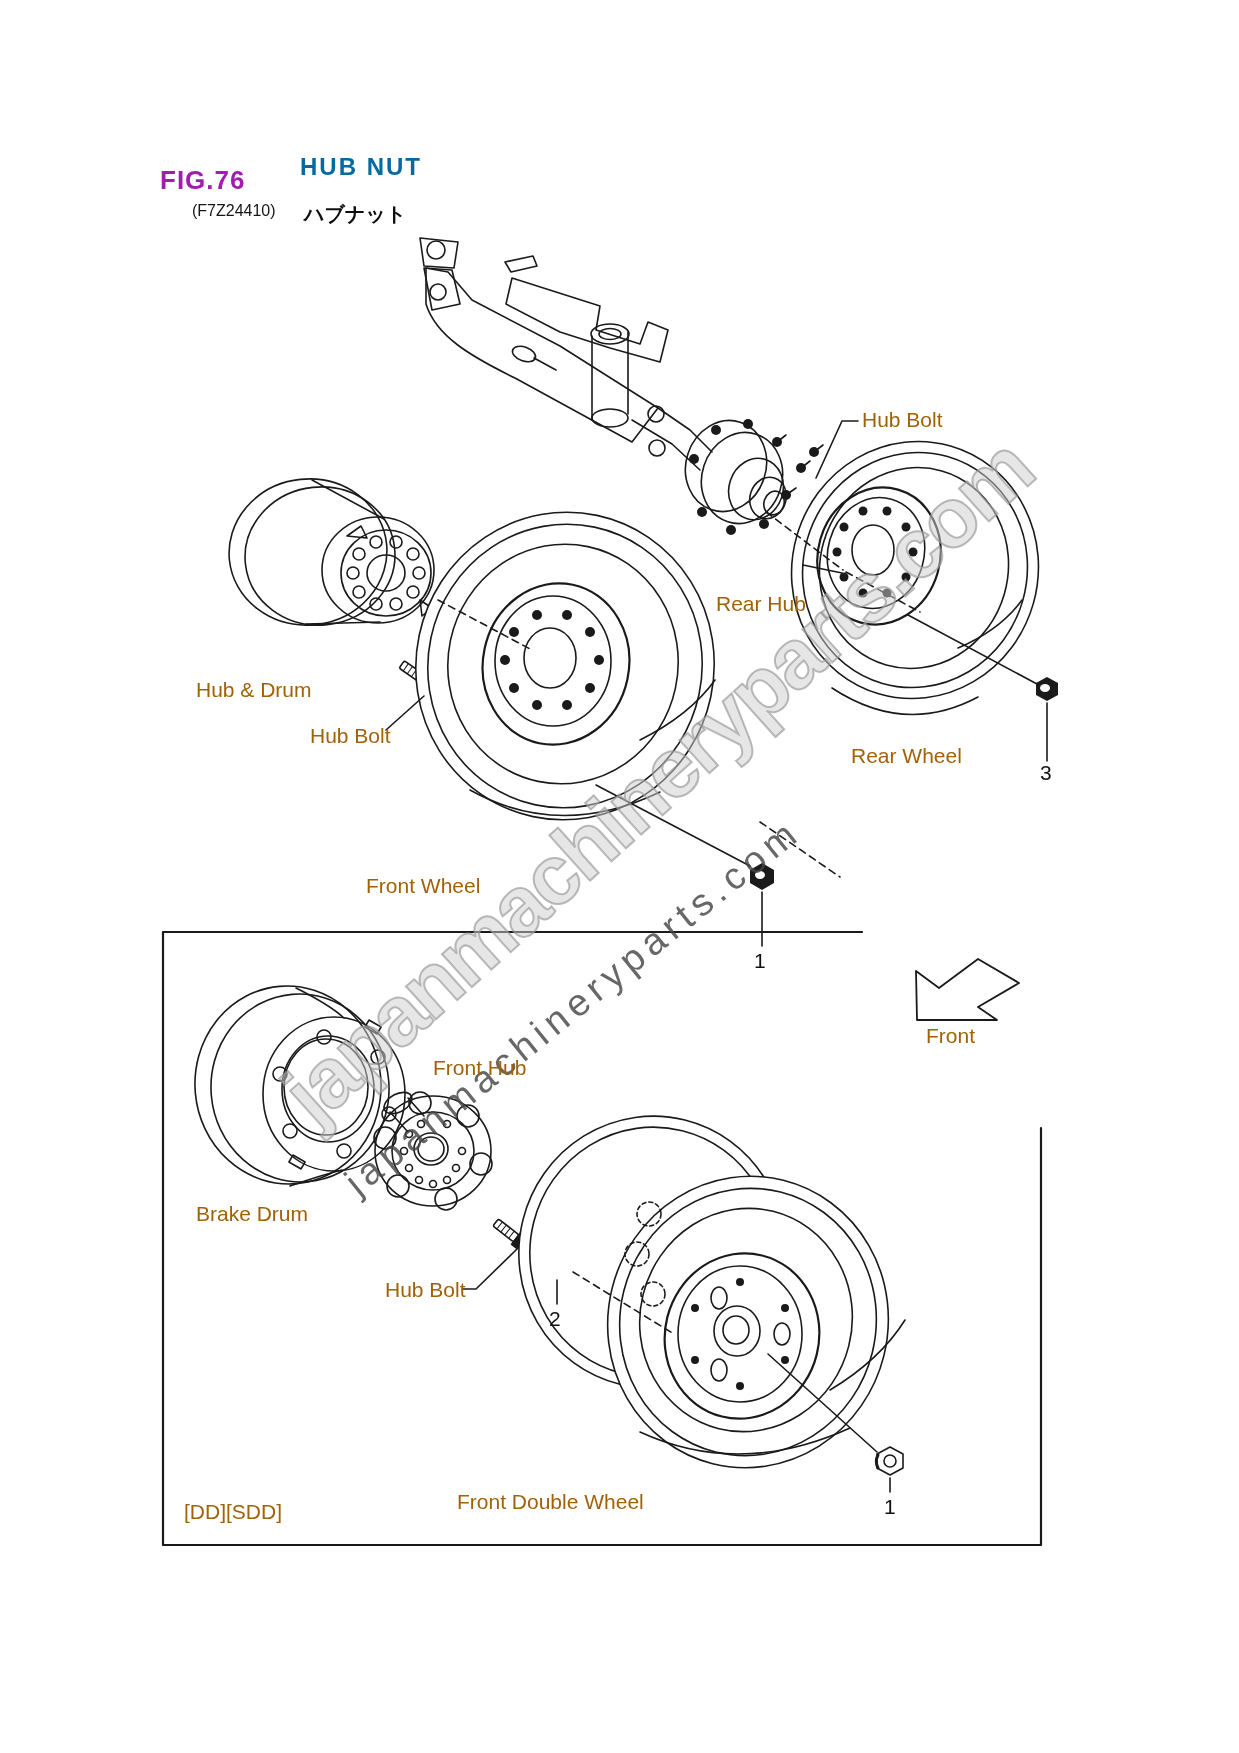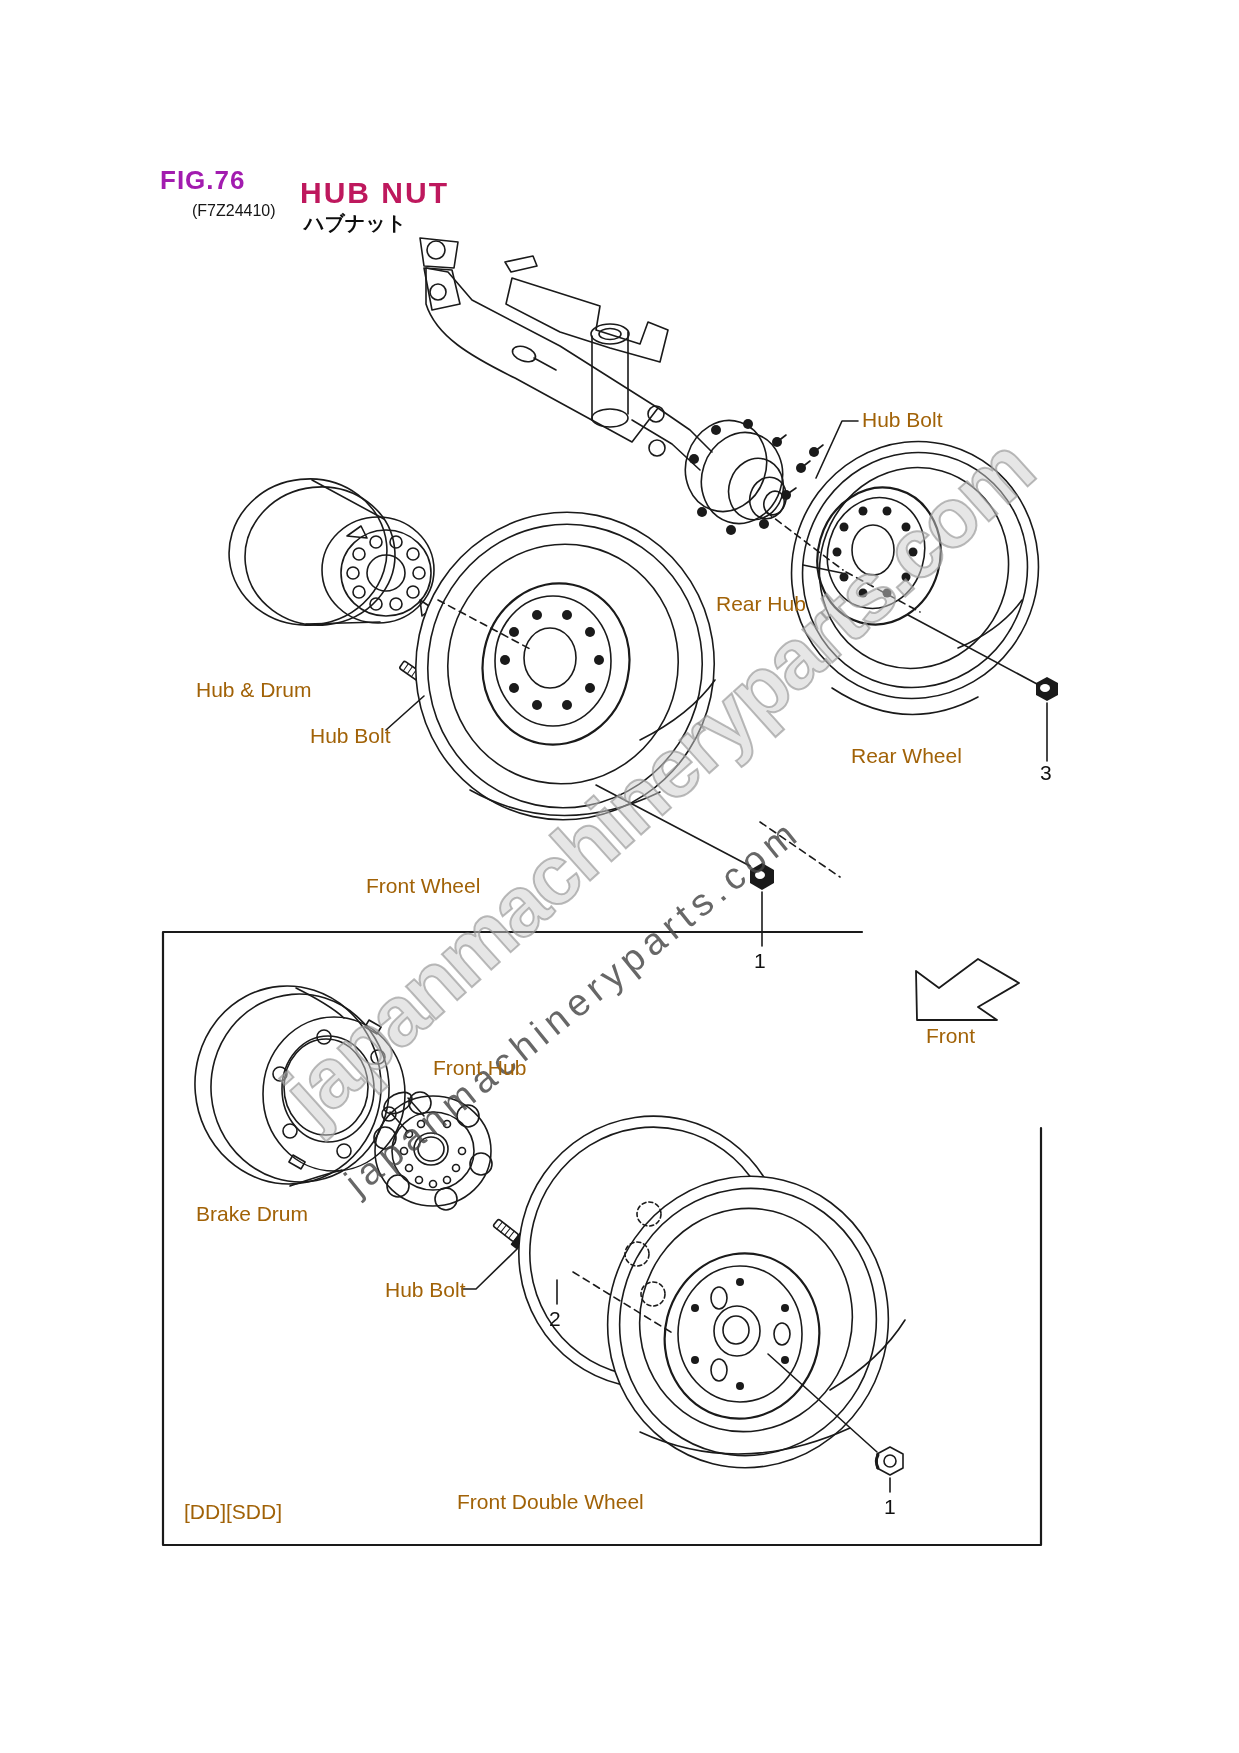--- a/index.html
+++ b/index.html
@@ -16,23 +16,23 @@
     transform:rotate(-42deg);transform-origin:left top;pointer-events:none;
   }
   .wm-small{
     position:absolute;left:338px;top:1172px;z-index:3;white-space:nowrap;
     font-size:38px;letter-spacing:6px;line-height:1;color:rgba(70,70,70,0.82);
     transform:rotate(-39deg);transform-origin:left top;pointer-events:none;
   }
   .lbl{position:absolute;z-index:4;color:#a16207;font-size:21px;line-height:1.1;white-space:nowrap;}
   .callout{position:absolute;z-index:4;color:#111;font-size:21px;line-height:1;}
   .hdr-fig{position:absolute;left:160px;top:165px;font-size:26px;font-weight:bold;letter-spacing:1px;z-index:4;color:#a21caf;}
-  .hdr-title{position:absolute;left:300px;top:176px;font-size:30px;font-weight:bold;letter-spacing:2px;z-index:4;color:#be185d;}
+  .hdr-title{position:absolute;left:300px;top:153px;font-size:24px;font-weight:bold;letter-spacing:2px;z-index:4;color:#0369a1;}
   .hdr-code{position:absolute;left:192px;top:202px;font-size:16px;z-index:4;color:#161616;}
-  .hdr-jp{position:absolute;left:304px;top:210px;font-size:20px;font-weight:bold;z-index:4;color:#0d0d0d;}
+  .hdr-jp{position:absolute;left:304px;top:201px;font-size:20px;font-weight:bold;z-index:4;color:#0d0d0d;}
   .variant{font-weight:400;}
 </style>
 </head>
 <body>
 
 <div class="page">
 
   <svg class="artwork" width="1239" height="1753" viewBox="0 0 1239 1753" fill="none" stroke="#1a1a1a" stroke-width="1.6" stroke-linecap="round" stroke-linejoin="round">
 
     <g>

